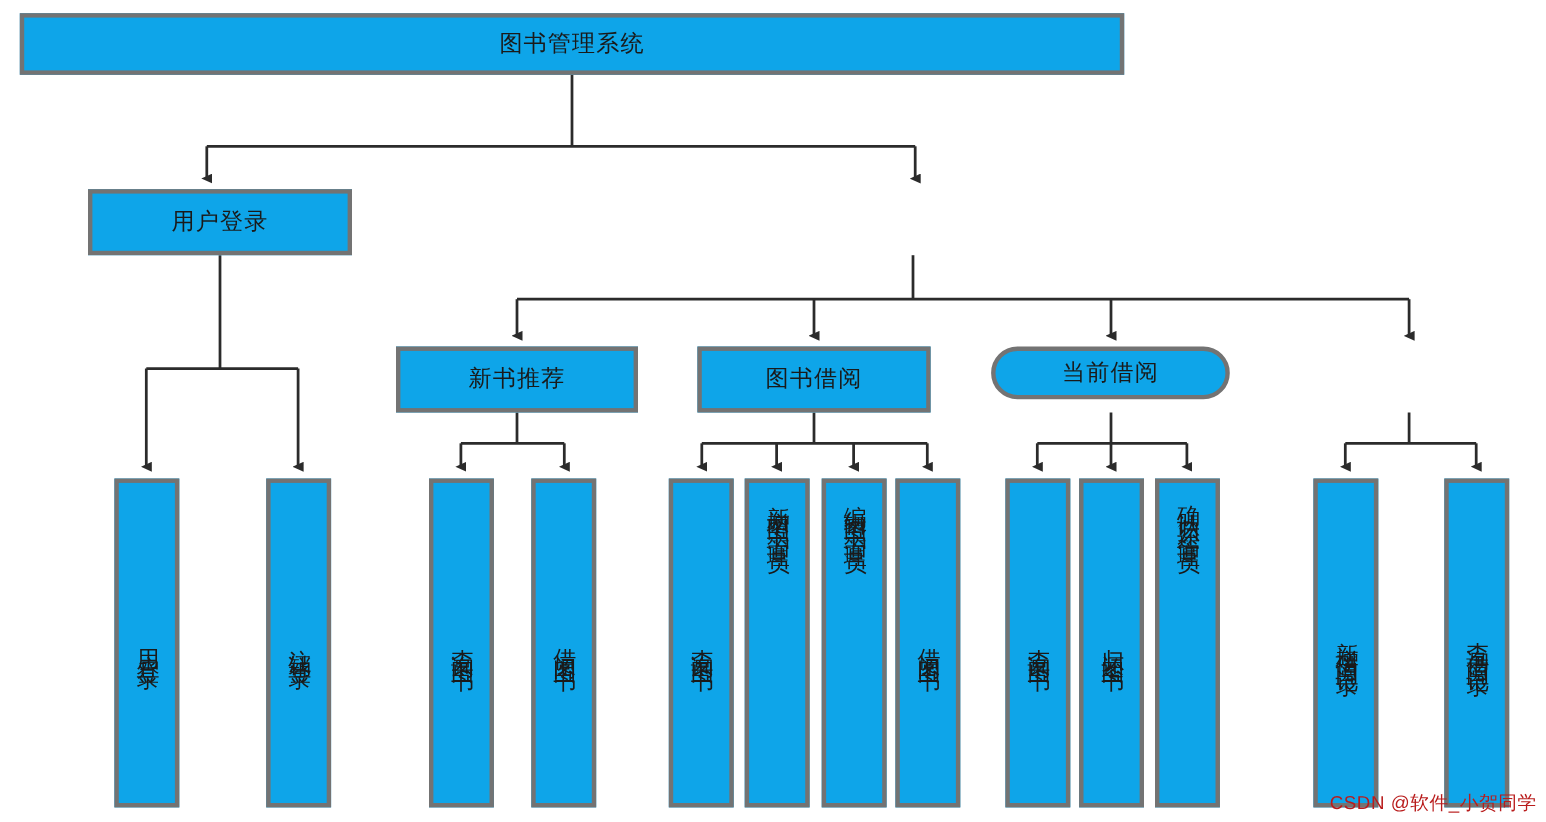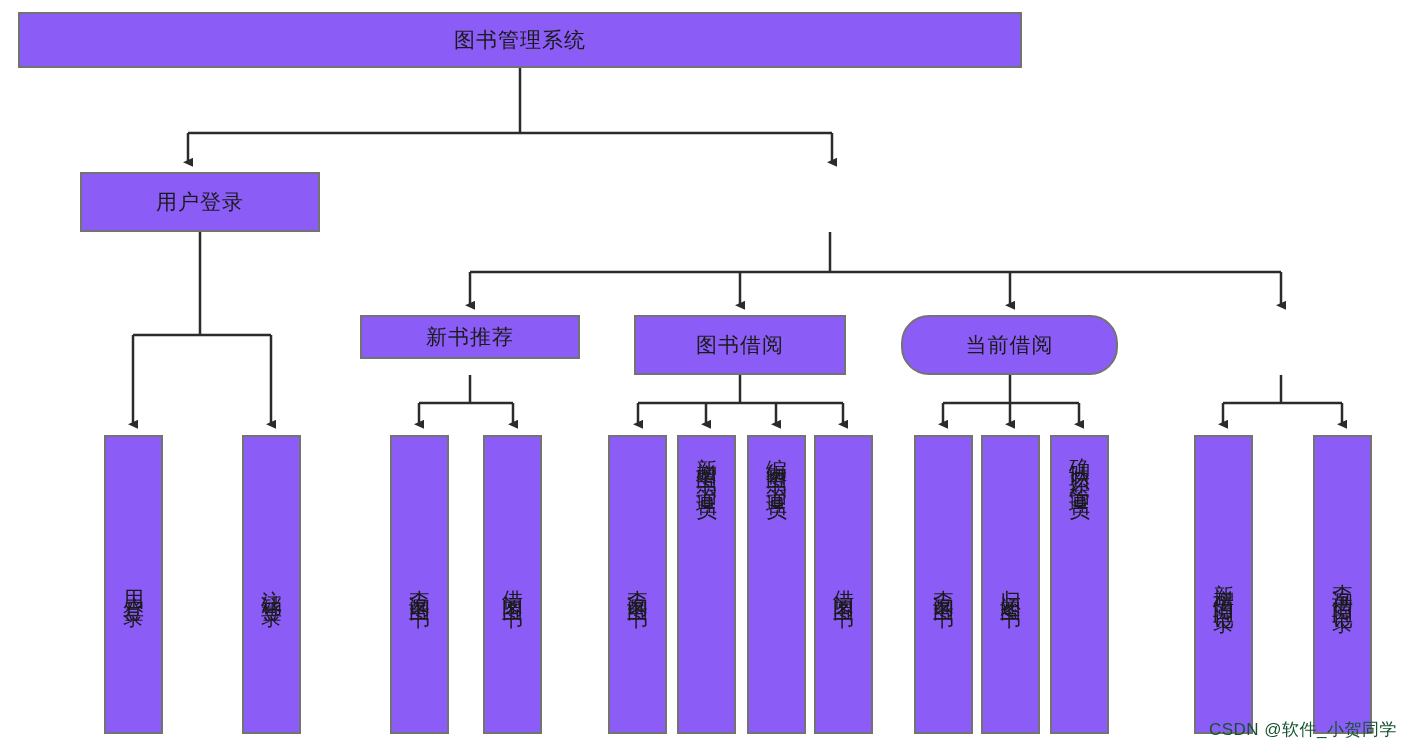--- a/index.html
+++ b/index.html
@@ -19,22 +19,22 @@
     position: absolute;
     left: 0;
     top: 0;
     width: 1405px;
     height: 747px;
     pointer-events: none;
   }
   .node {
     position: absolute;
     box-sizing: border-box;
-    border: 2px solid #737373;
-    background: #8b5cf6;
+    border: 4px solid #737373;
+    background: #0ea5e9;
     display: flex;
     align-items: center;
     justify-content: center;
     color: #1a1a1a;
   }
   .node .label-h {
     font-size: 21px;
     line-height: 1.1;
     letter-spacing: 1px;
     white-space: nowrap;
@@ -66,21 +66,21 @@
   .leafwrap.top {
     align-items: flex-start;
     padding-top: 4px;
     box-sizing: border-box;
   }
   .watermark {
     position: absolute;
     right: 8px;
     bottom: 6px;
     font-size: 17px;
-    color: #14532d;
+    color: #b91c1c;
     letter-spacing: 0.5px;
     white-space: nowrap;
   }
 </style>
 </head>
 <body>
 
 <div id="canvas">
 
   <svg class="wires" viewBox="0 0 1405 747">
@@ -134,27 +134,27 @@
   </svg>
 
   <div class="node" style="left:18px; top:12px; width:1004px; height:56px;">
     <span class="label-h">图书管理系统</span>
   </div>
 
   <div class="node" style="left:80px; top:172px; width:240px; height:60px;">
     <span class="label-h">用户登录</span>
   </div>
 
-  <div class="node" style="left:360px; top:315px; width:220px; height:44px;align-items:center;">
+  <div class="node" style="left:360px; top:315px; width:220px; height:60px;align-items:center;">
     <span class="label-h">新书推荐</span>
   </div>
   <div class="node" style="left:634px; top:315px; width:212px; height:60px;">
     <span class="label-h">图书借阅</span>
   </div>
-  <div class="node" style="left:901px; top:315px; width:217px; height:60px;border-radius:28px;">
+  <div class="node" style="left:901px; top:315px; width:217px; height:48px;border-radius:28px;">
     <span class="label-h">当前借阅</span>
   </div>
 
   <div class="node leaf" style="left:104px; top:435px; width:59px; height:299px;">
     <span class="leafwrap">
       <span class="label-v">用户登录</span>
     </span>
   </div>
   <div class="node leaf" style="left:242px; top:435px; width:59px; height:299px;">
     <span class="leafwrap">

